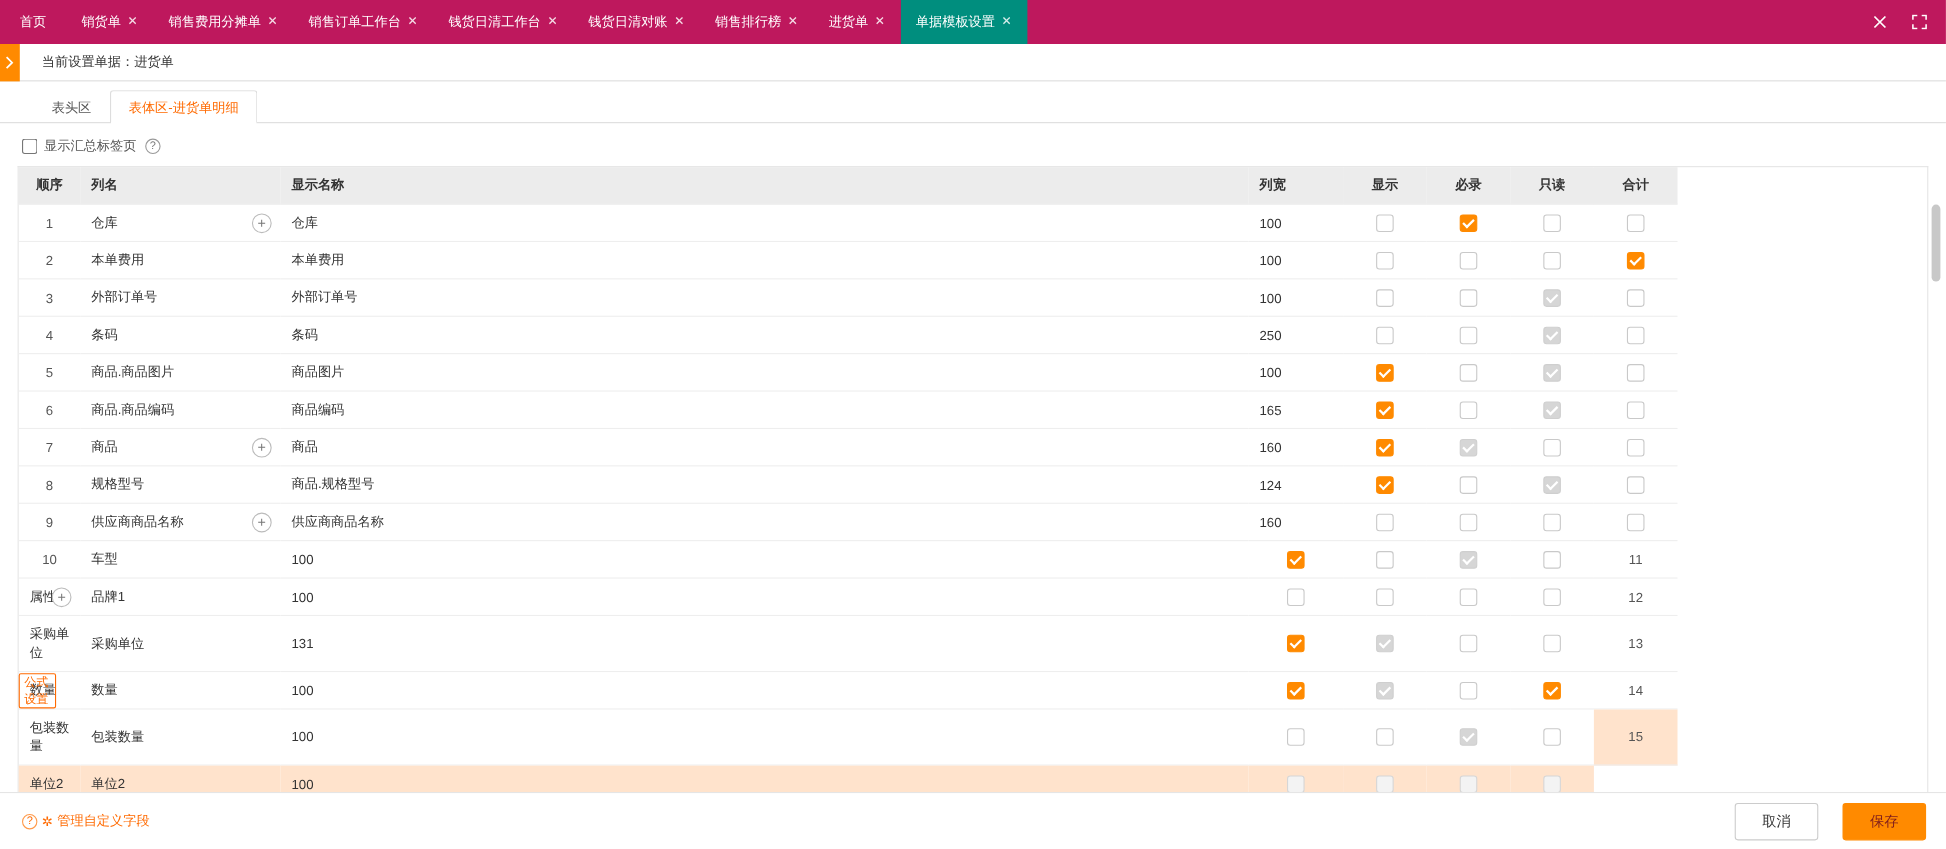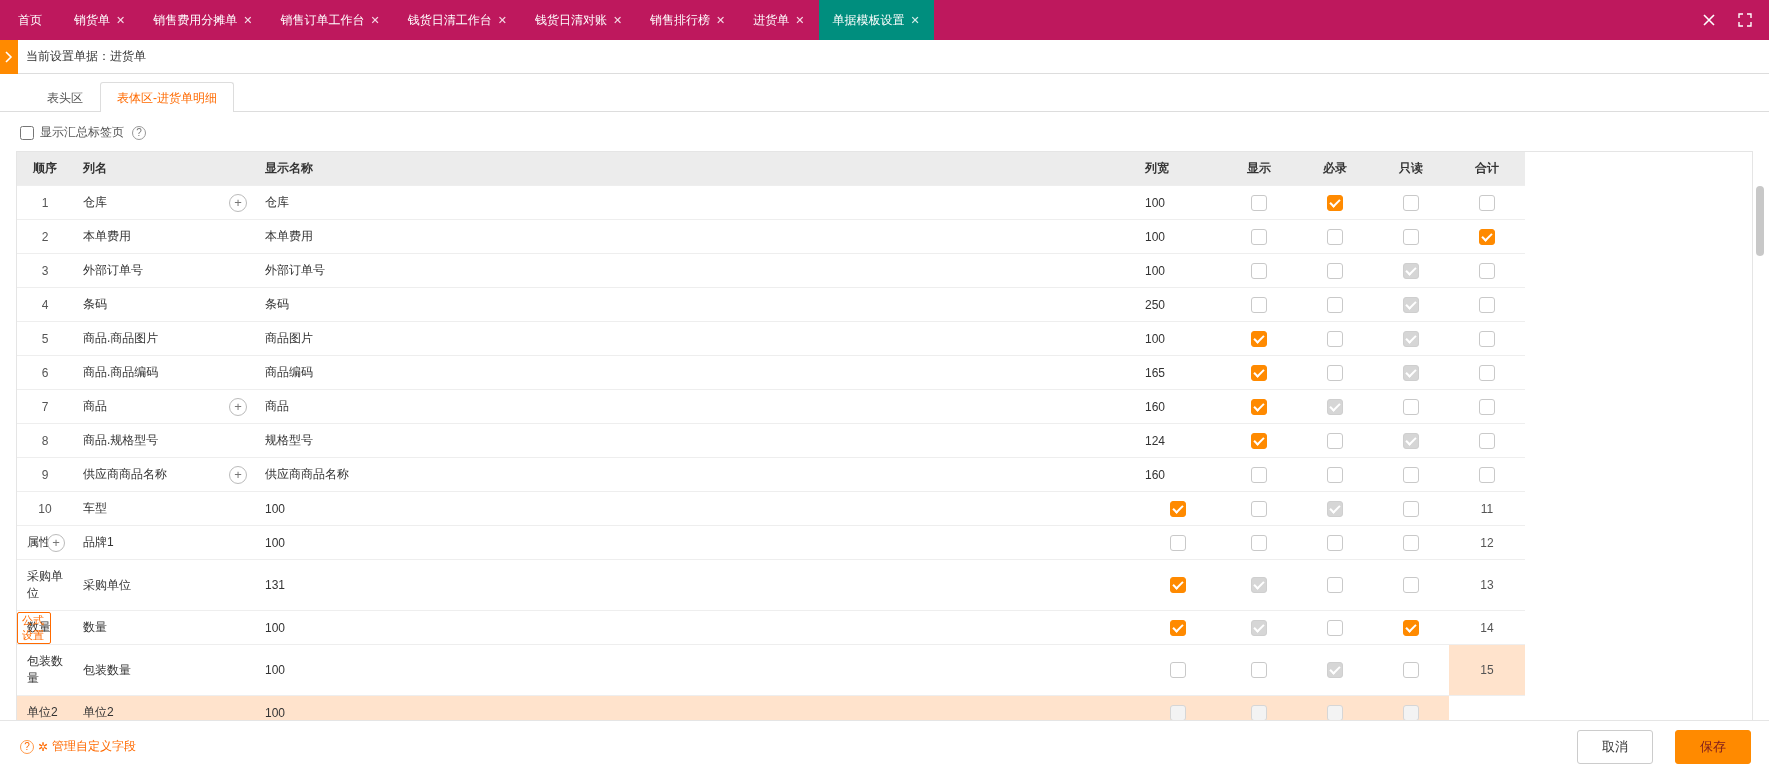--- a/index.html
+++ b/index.html
@@ -6,21 +6,21 @@
 body { font-family: "Microsoft YaHei", Arial, sans-serif; font-size: 12px; color: #333; background: #fff; }
 .top-tabs { background: #be185d; height: 40px; display: flex; align-items: center; position: relative; }
 .top-tab { padding: 1px 14px; height: 40px; line-height: 40px; color: #fff; cursor: pointer; display: flex; align-items: center; gap: 6px; }
 .top-tab.home { padding: 0 18px; }
 .top-tab.active { background: #008e7e; }
 .tab-x { font-size: 11px; opacity: 0.85; }
 .top-right { position: absolute; right: 0; top: 0; height: 40px; display: flex; align-items: center; gap: 8px; padding-right: 10px; }
 .top-icon { width: 28px; height: 28px; display: flex; align-items: center; justify-content: center; color: #fff; cursor: pointer; }
 .breadcrumb-bar { height: 34px; display: flex; align-items: center; border-bottom: 1px solid #ddd; }
 .bc-chevron { width: 18px; height: 34px; background: #ff8a00; display: flex; align-items: center; justify-content: center; color: #fff; }
-.bc-text { padding-left: 8px; color: #333; }
+.bc-text { padding-left: 20px; color: #333; }
 .sub-tabs { display: flex; align-items: center; padding-left: 30px; margin-top: 8px; }
 .sub-tab { height: 30px; line-height: 30px; padding: 0 16px; border: 1px solid transparent; border-bottom: none; cursor: pointer; color: #555; }
 .sub-tab.active { border-color: #ddd; color: #ff6a00; border-radius: 3px 3px 0 0; position: relative; background: #fff; }
 .sub-tab.active::after { content: ""; position: absolute; left: 0; right: 0; bottom: -1px; height: 2px; background: #fff; }
 .sub-tabbar-line { border-bottom: 1px solid #ddd; margin-top: -1px; }
 .opt-row { padding: 12px 20px 10px 20px; display: flex; align-items: center; gap: 6px; color: #555; }
 .opt-row input[type=checkbox] { width: 14px; height: 14px; }
 .helpq { width: 14px; height: 14px; border: 1px solid #999; border-radius: 50%; display: inline-flex; align-items: center; justify-content: center; font-size: 10px; color: #777; margin-left: 2px; }
 .table-wrap { margin: 0 16px 0 16px; border: 1px solid #e5e5e5; border-bottom: none; position: relative; }
 .tbl { display: grid; grid-template-columns: 56px 182px 880px 86px 76px 76px 76px 76px; }
@@ -241,22 +241,22 @@
         <div class="td center">
           <span class="cb on dis"></span>
         </div>
         <div class="td center">
           <span class="cb"></span>
         </div>
         <div class="td center">
           <span class="cb"></span>
         </div>
         <div class="td seq">8</div>
+        <div class="td">规格型号</div>
         <div class="td colname">商品.规格型号</div>
-        <div class="td">规格型号</div>
         <div class="td">124</div>
         <div class="td center">
           <span class="cb on"></span>
         </div>
         <div class="td center">
           <span class="cb"></span>
         </div>
         <div class="td center">
           <span class="cb on dis"></span>
         </div>

